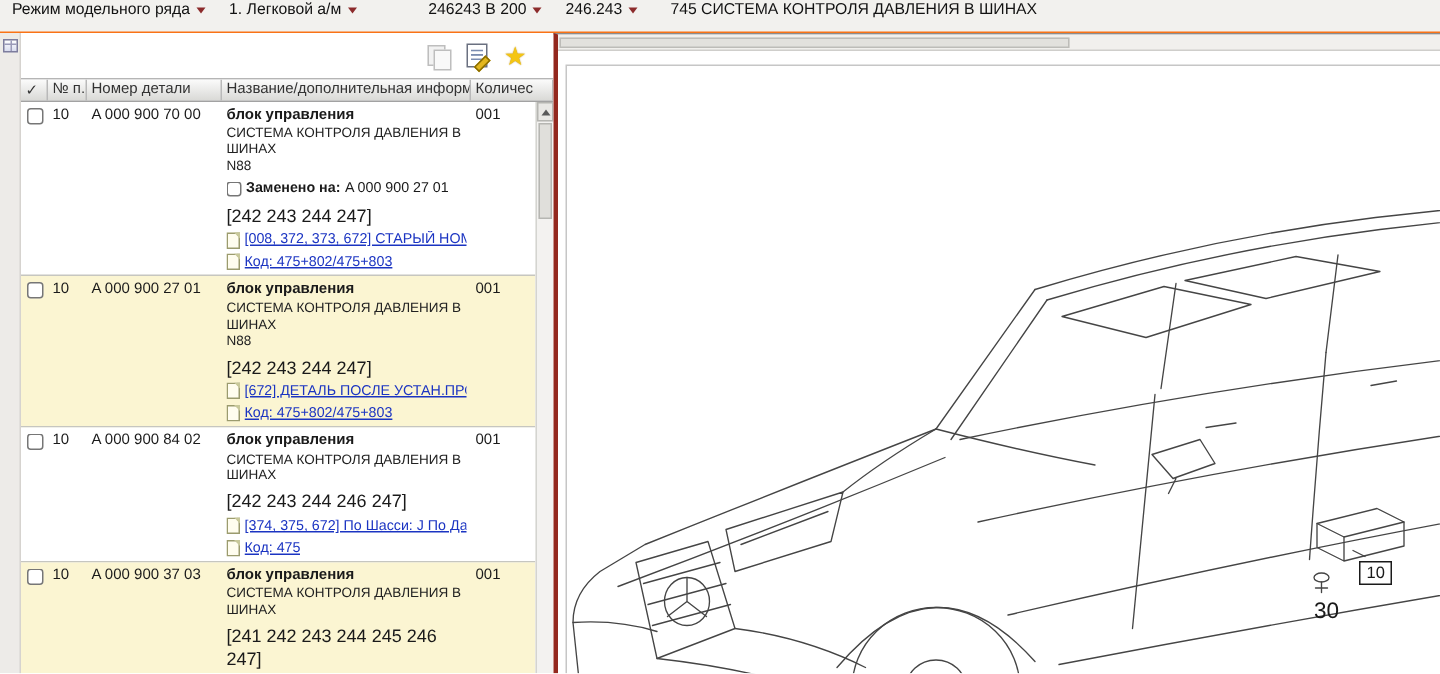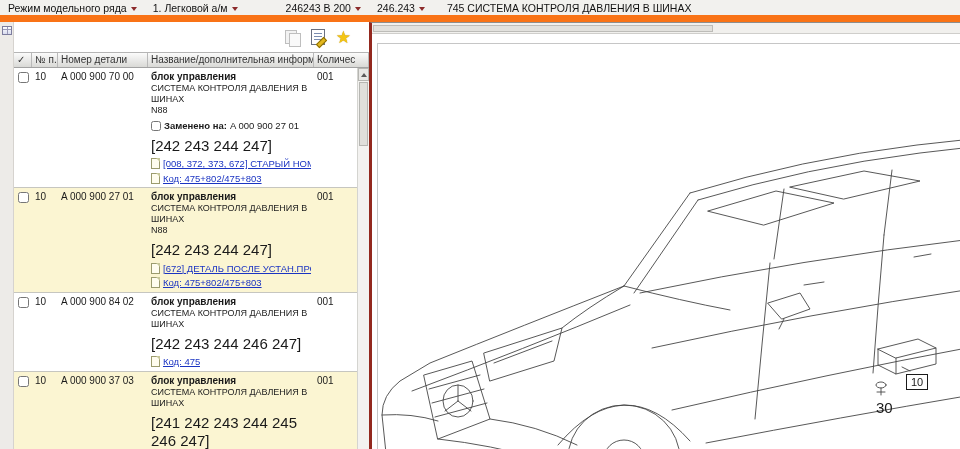--- a/index.html
+++ b/index.html
@@ -1,21 +1,21 @@
 <!DOCTYPE html>
 <html><head>
 <meta charset="utf-8">
 <style>
   *{box-sizing:border-box;margin:0;padding:0}
   html,body{width:960px;height:449px;overflow:hidden}
   body{font-family:"Liberation Sans",sans-serif;background:#fff;color:#1a1a1a;font-size:11px}
   #app{position:relative;width:960px;height:449px;overflow:hidden;background:#fff}
 
   
-  .topbar{height:22px;background:#f2f1ee;border-bottom:7px solid #f97316;display:flex;align-items:center;padding:0 8px;white-space:nowrap}
+  .topbar{height:22px;background:#f2f1ee;border-bottom:1px solid #f97316;display:flex;align-items:flex-start;padding:0 8px;white-space:nowrap}
   .tb-item{display:flex;align-items:center;gap:4px;font-size:10.5px;color:#121212;cursor:default;margin-right:16px}
   .tb-item:nth-child(3){margin-left:32px}
   .tb-item:nth-child(5){margin-left:6px}
   .tb-item:nth-child(6){margin-left:34px}
   .dd-arrow{width:0;height:0;border-left:3.5px solid transparent;border-right:3.5px solid transparent;border-top:4.5px solid #8c2b2b;margin-top:2px}
 
   
   .main{display:flex;height:427px}
   .left-panel{width:369px;flex:none;position:relative;background:#fff}
   .gutter{position:absolute;left:0;top:0;bottom:0;width:14px;background:#edebe8;border-right:1px solid #d6d3cf}
@@ -48,21 +48,21 @@
 
   .row{display:flex;border-bottom:1px solid #c6c6c0;background:#fff;font-size:10px;align-items:stretch}
   .row.hl{background:#fbf5d2}
   .cell{padding:3px 3px;overflow:hidden}
   .cell.c-check input{width:11px;height:11px;margin:1px}
   .name-cell{line-height:1.22}
   .name-cell .title{font-weight:bold;font-size:10px}
   .name-cell .sub{font-size:9px;color:#222}
   .replaced{display:flex;align-items:center;gap:3px;margin-top:4px;font-size:9.5px;white-space:nowrap}
   .replaced input{width:10px;height:10px;flex:none}
-  .models{margin-top:5px;font-size:15px}
+  .models{margin-top:5px;font-size:12px}
   .linkline{display:flex;align-items:center;gap:3px;margin-top:3px;white-space:nowrap;overflow:hidden}
   .doc-icon{width:9px;height:11px;background:#fffdef;border:1px solid #9b9b6e;flex:none;position:relative}
   .doc-icon::before{content:"";position:absolute;right:-1px;top:-1px;border:2.5px solid #c8c89a;border-left-color:transparent;border-bottom-color:transparent}
   .linkline a{color:#1b34c2;font-size:9.5px;text-decoration:underline;white-space:nowrap;overflow:hidden}
 
   
   .vscroll{position:absolute;right:0;top:15px;bottom:0;width:12px;background:#f3f2f0;border-left:1px solid #d4d4d0}
   .vs-up{height:13px;background:#e9e8e5;border:1px solid #b6b6b2;display:flex;align-items:center;justify-content:center}
   .vs-up i{width:0;height:0;border-left:3px solid transparent;border-right:3px solid transparent;border-bottom:4px solid #5a5a5a}
   .vs-thumb{margin:1px;height:64px;background:#e0dfdb;border:1px solid #b6b6b2}
@@ -177,20 +177,24 @@
             <div class="row">
               <div class="cell c-check"><input type="checkbox" style=""></div>
               <div class="cell c-num">10</div>
               <div class="cell c-part">A 000 900 84 02</div>
               <div class="cell c-name name-cell">
                 <div class="title">блок управления</div>
                 <div class="sub">СИСТЕМА КОНТРОЛЯ ДАВЛЕНИЯ В ШИНАХ</div>
                 <div class="models">[242 243 244 246 247]</div>
                 <div class="linkline">
                   <span class="doc-icon"></span>
+                  <a href="#">[374, 375, 672] По Шасси: J По Да</a>
+                </div>
+                <div class="linkline">
+                  <span class="doc-icon"></span>
                   <a href="#">Код: 475</a>
                 </div>
               </div>
               <div class="cell c-qty">001</div>
             </div>
 
             <div class="row hl">
               <div class="cell c-check"><input type="checkbox" style=""></div>
               <div class="cell c-num">10</div>
               <div class="cell c-part">A 000 900 37 03</div>

